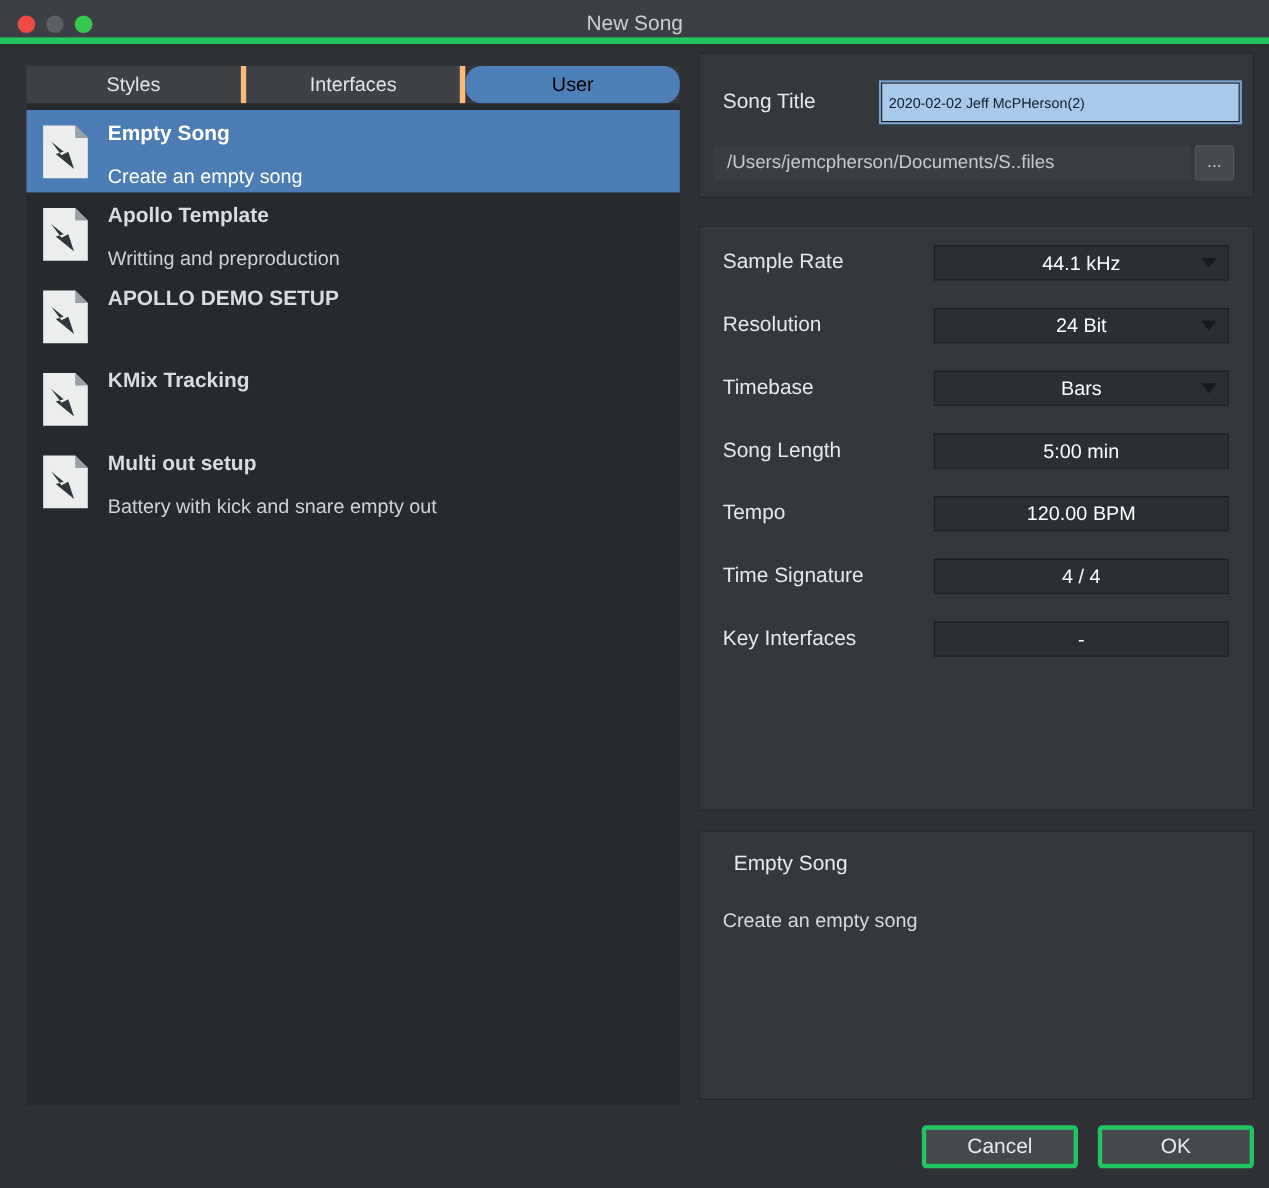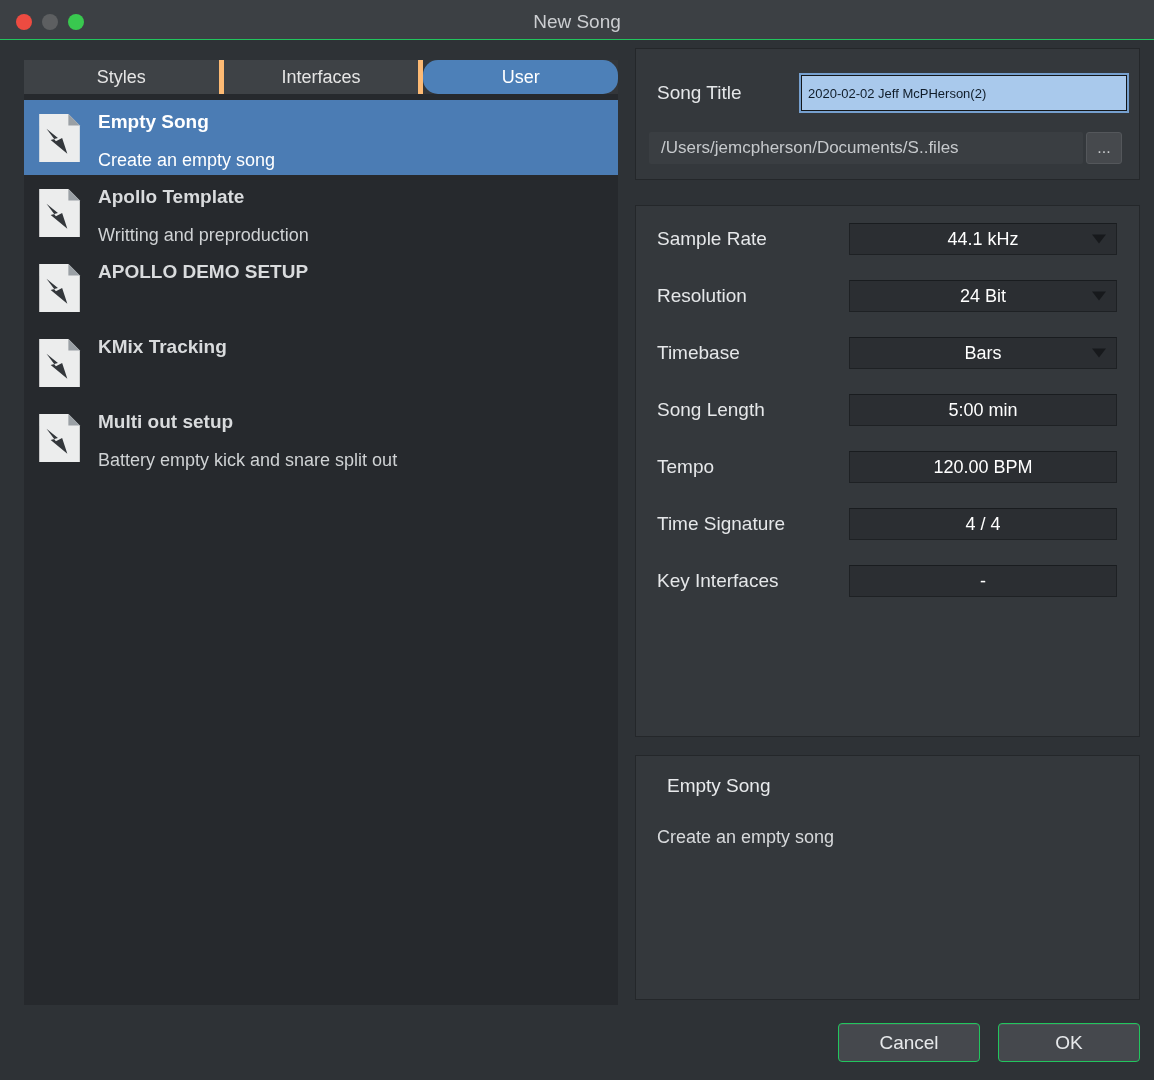--- a/index.html
+++ b/index.html
@@ -9,42 +9,42 @@
     background:#2e3236;
     position:relative;
     overflow:hidden;
     color:#e6e8ea;
   }
 
   
   .titlebar {
     position:absolute; top:0; left:0; width:1154px; height:40px;
     background:#3c4044;
-    border-bottom:1px solid #22c55e;
+    border-bottom:6px solid #22c55e;
   }
   .titlebar .title {
     width:100%; text-align:center; line-height:44px;
     font-size:19px; color:#ccced1;
   }
   .traffic-lights { position:absolute; left:16px; top:14px; display:flex; gap:10px; }
   .tl { width:16px; height:16px; border-radius:50%; display:inline-block; }
   .tl.close { background:var(--close_btn,#ed4b41); }
   .tl.min   { background:var(--minimize_btn,#5d5f61); }
   .tl.zoom  { background:var(--zoom_btn,#39c84f); }
 
   
   .left-panel { position:absolute; left:24px; top:60px; width:594px; height:945px; }
   .tabs { display:flex; height:34px; background:#33363a; }
   .tab {
     flex:1; text-align:center; line-height:34px; font-size:18px;
     color:#e5e5e5; background:#3e4246; border-right:5px solid #fdba74;
     cursor:default;
   }
   .tab:last-child { border-right:none; }
-  .tab.active { background:var(--accent,#4d80b8); color:#ffffff;border-radius:15px; }
+  .tab.active { background:var(--accent,#4d80b8); color:#000000;border-radius:15px; }
 
   .list {
     position:absolute; top:34px; left:0; right:0; bottom:0;
     background:#26292d; padding-top:6px;
   }
   .item { height:75px; display:flex; align-items:center; padding:0 10px 0 12px; }
   .item.selected { background:var(--selection,#4b7cb4); }
   .doc-icon { width:46px; height:50px; flex:0 0 46px; margin-right:16px; align-self:center; }
   .doc-icon svg { width:100%; height:100%; display:block; }
   .item .text { display:flex; flex-direction:column; align-self:flex-start; padding-top:7px; }
@@ -114,21 +114,21 @@
   }
   .clabel { font-size:18px; color:#eceeef; }
 
   
   .desc-title { position:absolute; left:31px; top:19px; font-size:19px; color:#e8eaec; }
   .desc-text  { position:absolute; left:21px; top:71px; font-size:18px; color:#d7d9db; }
 
   
   .btn {
     position:absolute; top:1023px; width:142px; height:39px;
-    background:#45484d; border:1px solid #22c55e; border-radius:4px;
+    background:#45484d; border:4px solid #22c55e; border-radius:4px;
     box-shadow:inset 0 1px 0 rgba(255,255,255,.07);
     color:#e7e9eb; font-size:19px; font-family:"Liberation Sans", sans-serif;
     cursor:default;
   }
   .btn.cancel { left:838px; }
   .btn.ok { left:998px; }
 </style>
 </head>
 <body>
 
@@ -209,21 +209,21 @@
     <div class="item">
       <span class="doc-icon">
         <svg viewBox="0 0 44 48">
             <path d="M3 1 h28 l11 11 v35 h-39 z" fill="#eceded"></path>
             <path d="M31 1 l11 11 h-11 z" fill="#9aa0a5"></path>
             <path d="M10 15 l11 9 -7 2 16 13 -5 -15 -6 3 -9 -12 z" fill="#33373b"></path>
           </svg>
       </span>
       <span class="text">
         <span class="t">Multi out setup</span>
-        <span class="s">Battery empty kick and snare split out</span>
+        <span class="s">Battery with kick and snare empty out</span>
       </span>
     </div>
 
   </div>
 </div>
 
 <div class="box title-box">
   <div class="tb-row1">
     <span class="label">Song Title</span>
     <input class="song-title-input" type="text" value="2020-02-02 Jeff McPHerson(2)" style="">

